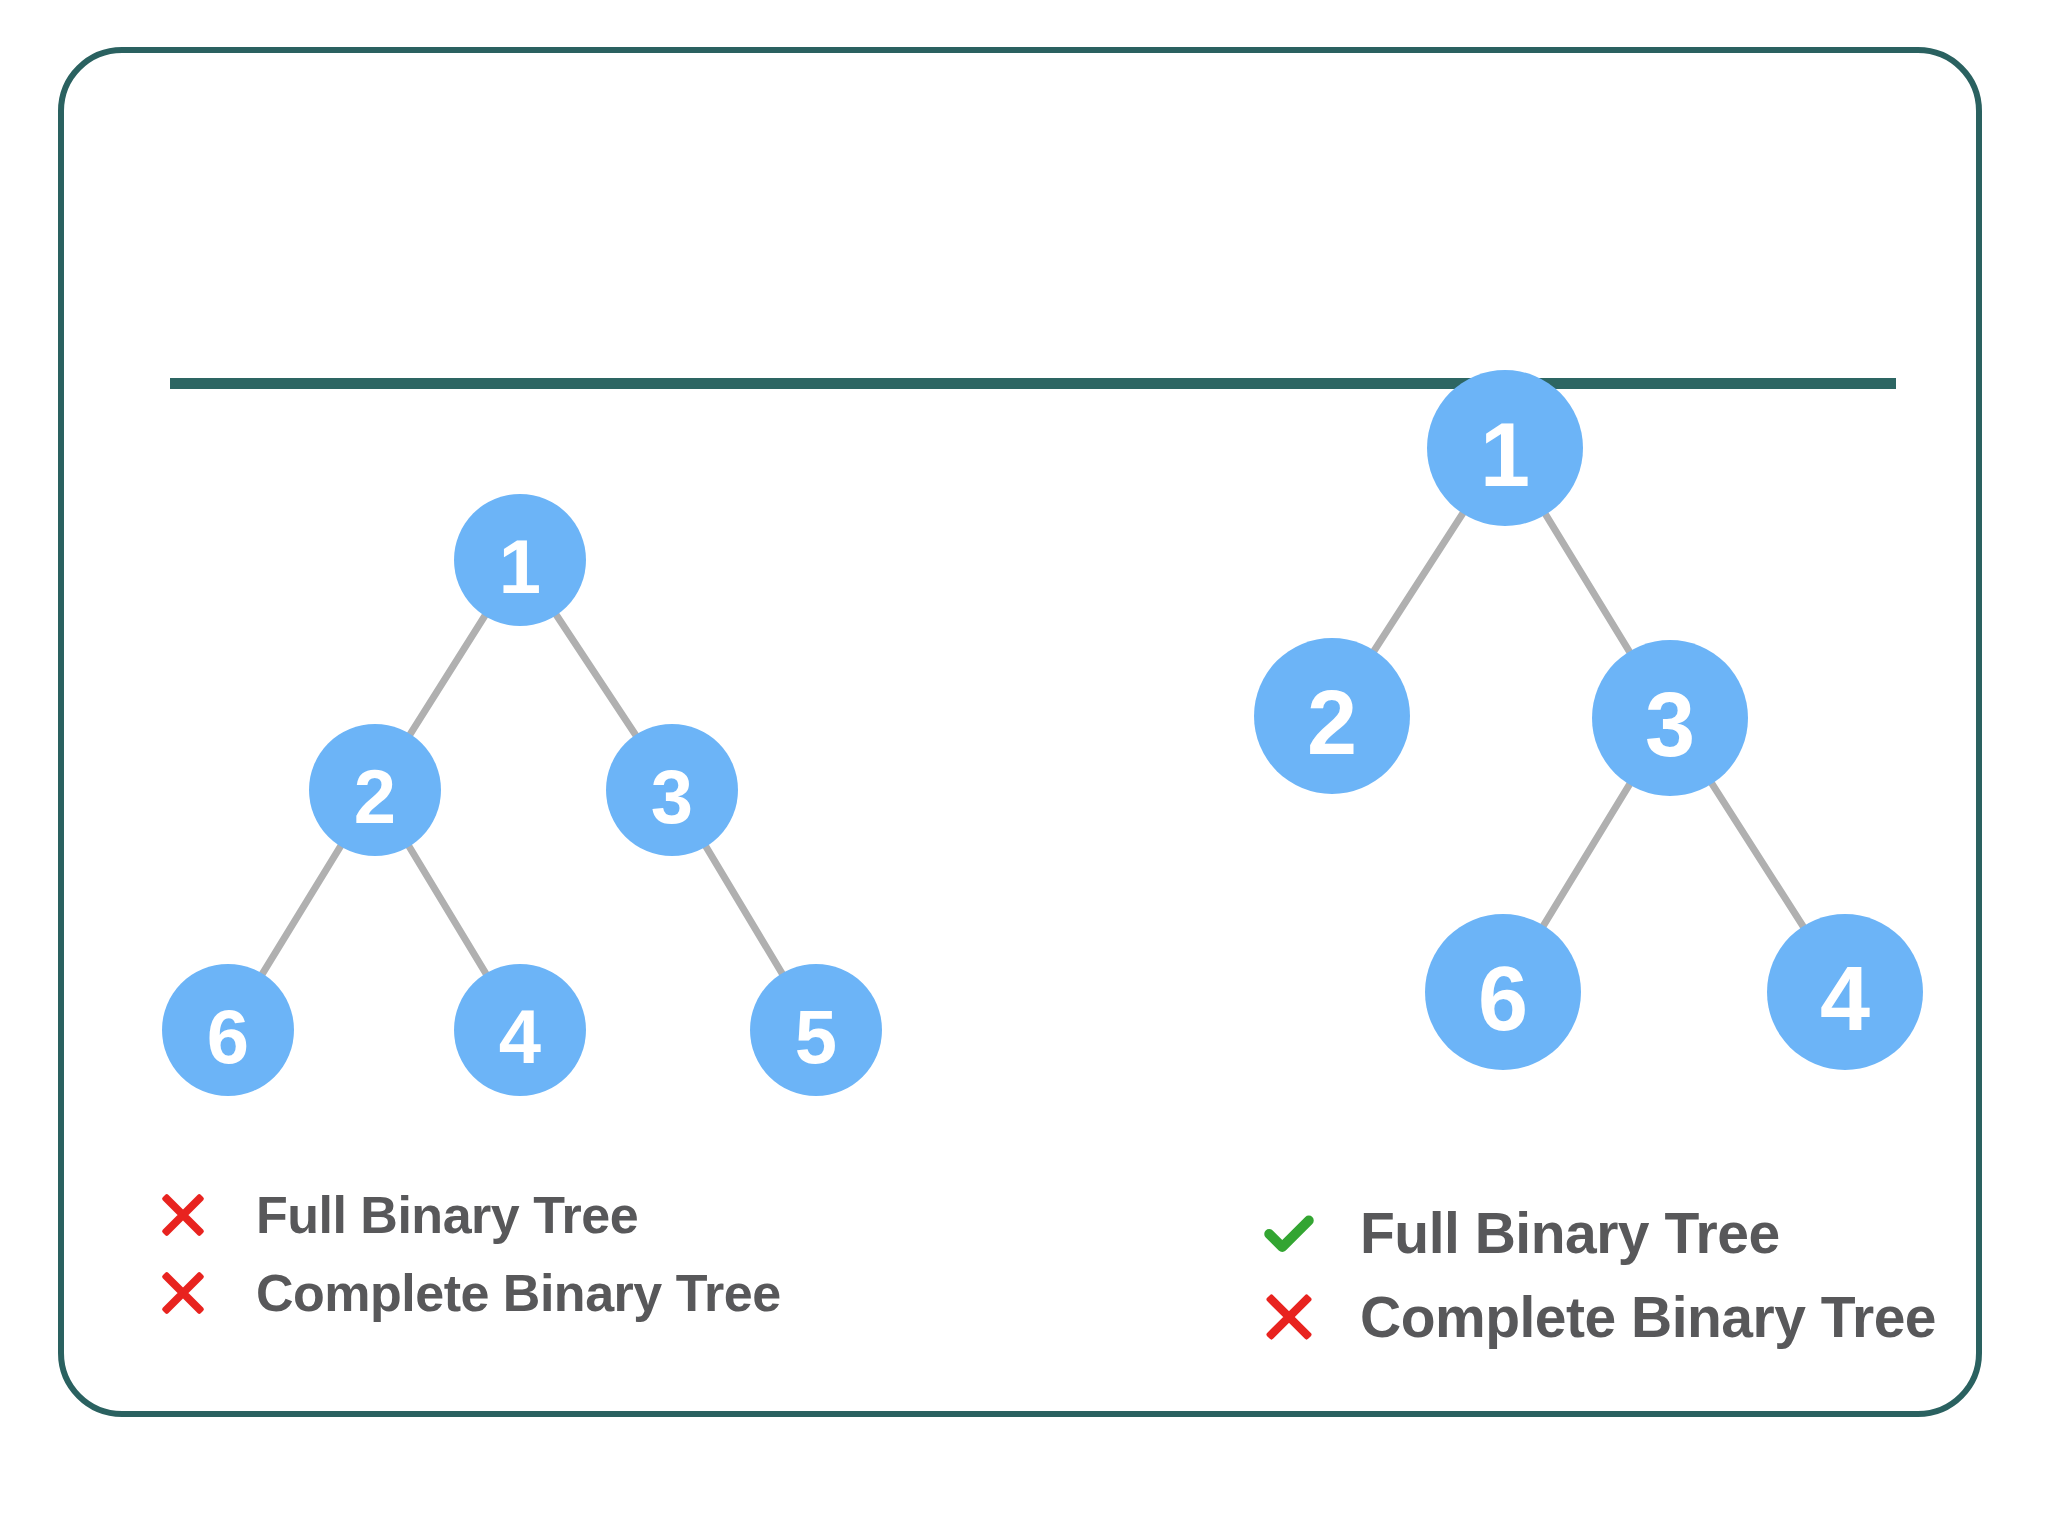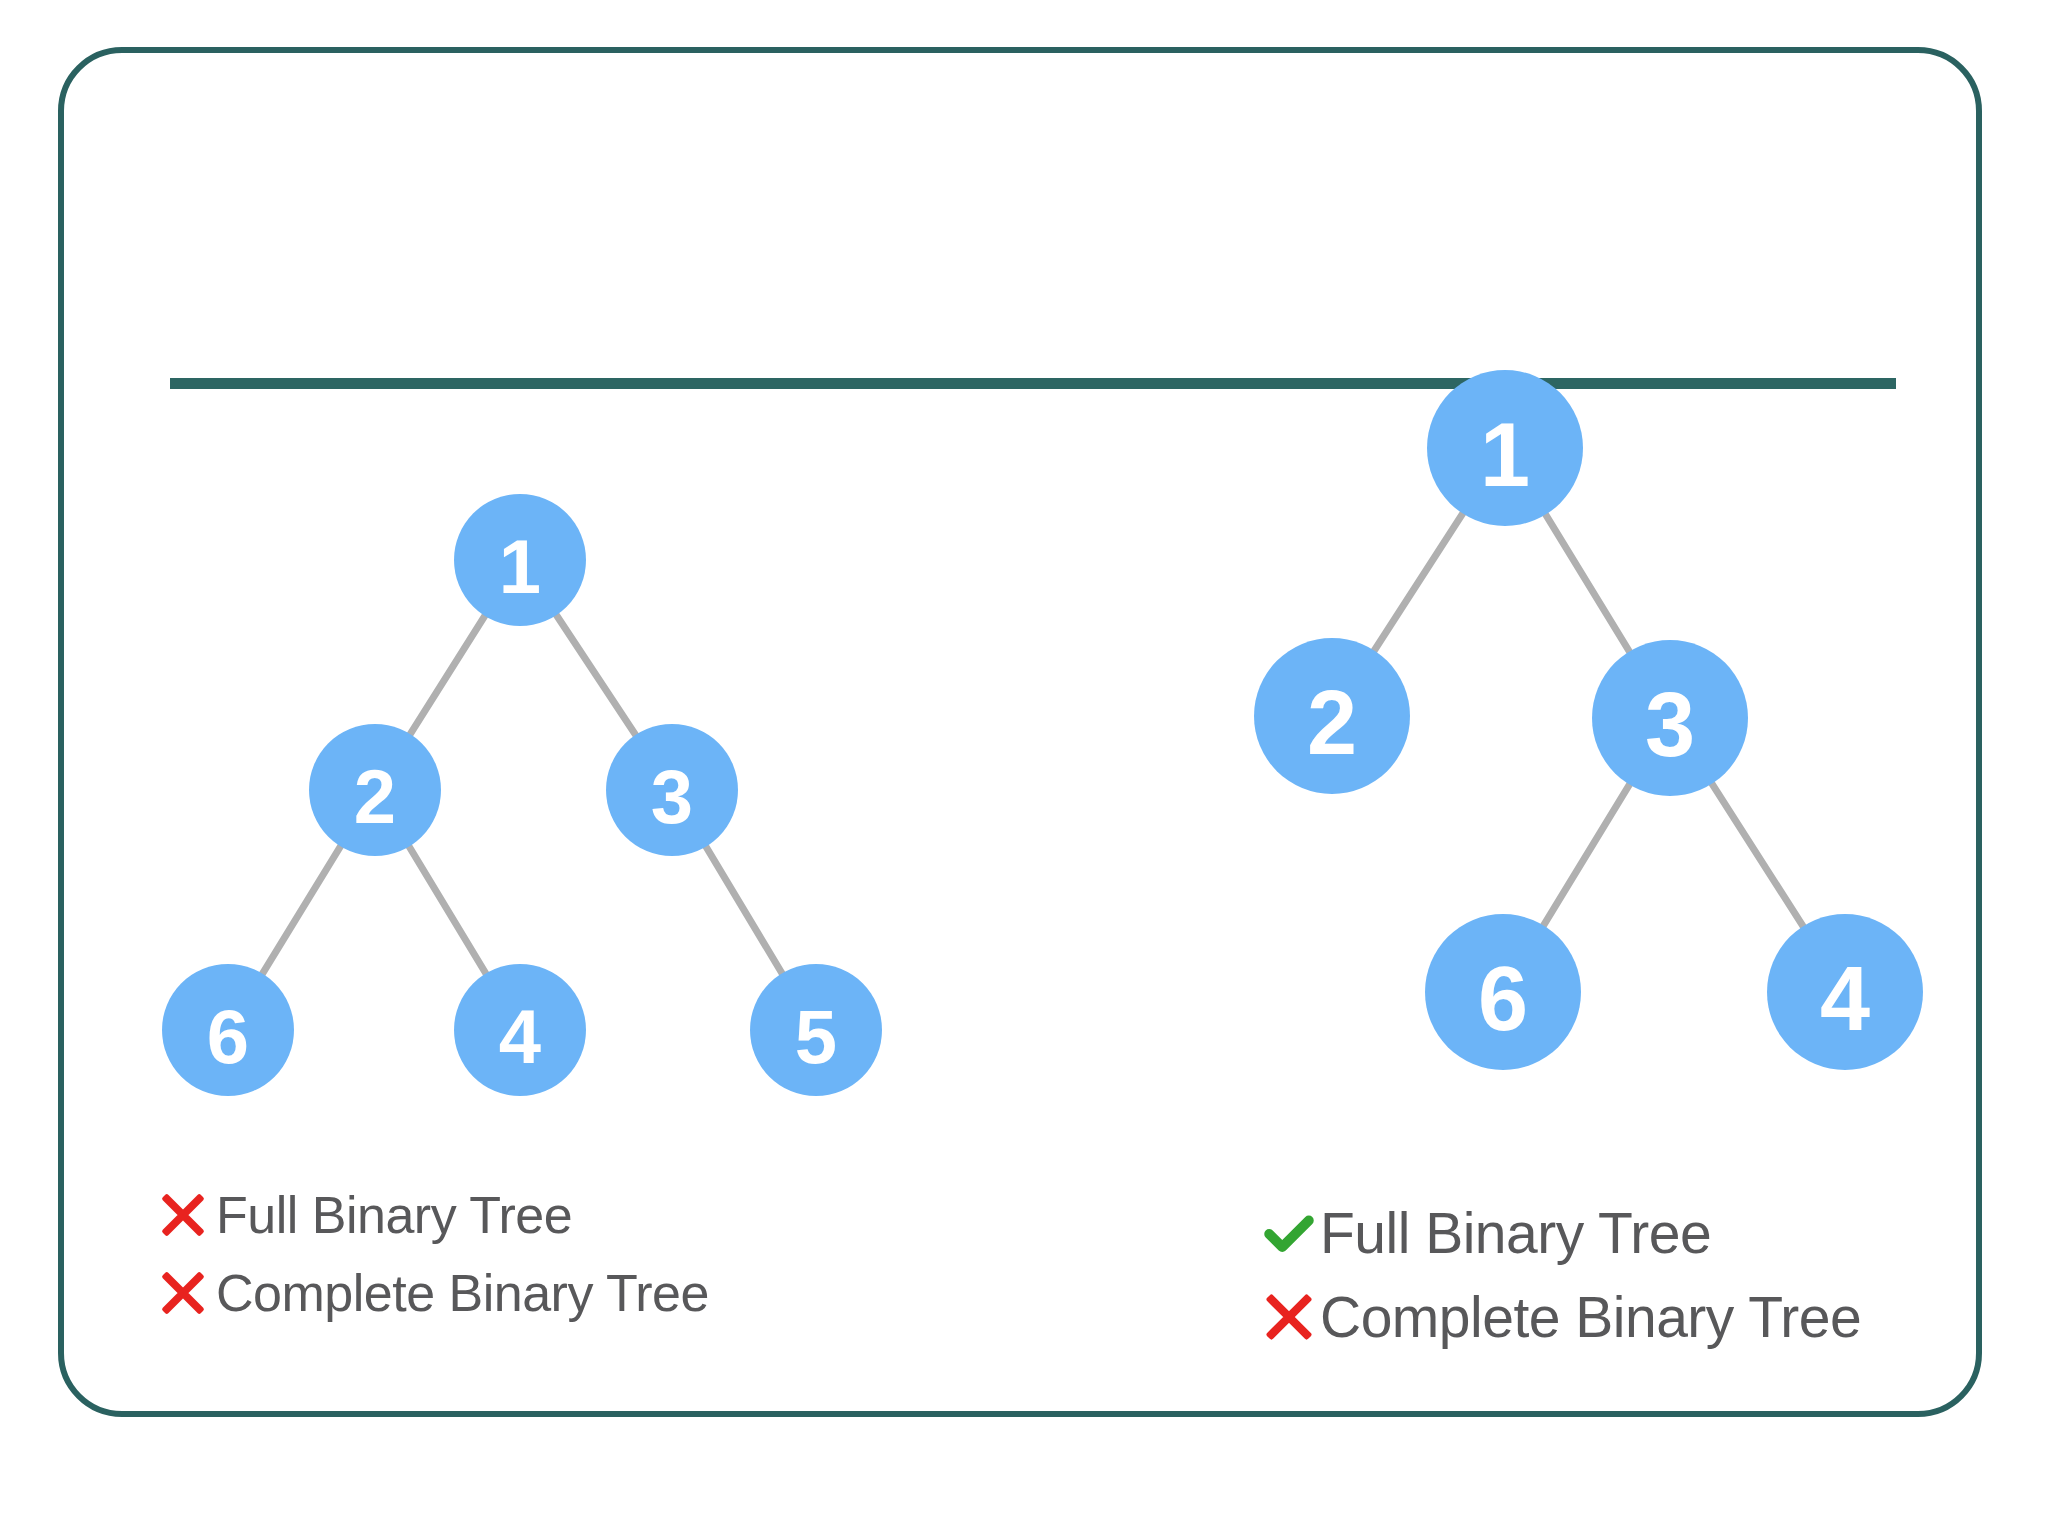--- a/index.html
+++ b/index.html
@@ -94,22 +94,23 @@
     text-align: left;
     line-height: 1;
   }
   #caption-left .mark  { font-size: 52px; }
   #caption-right .mark { font-size: 56px; }
 
   .mark svg { display: block; }
 
   .caption-text {
     color: #58585a;
-    font-weight: normal;
+    font-weight: bold;
     letter-spacing: -0.5px;
+    margin-left: 40px;
   }
   #caption-left  .caption-text { font-size: 52px; }
   #caption-right .caption-text { font-size: 57px; }
 </style>
 </head>
 <body>
 
 <div id="stage">
 
   <div id="frame"></div>

